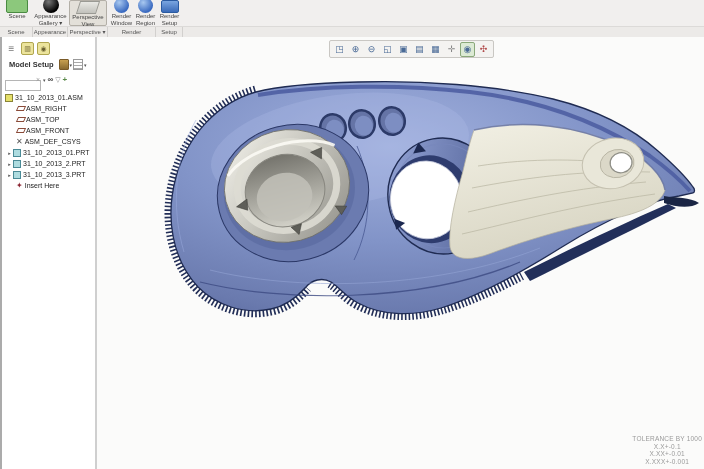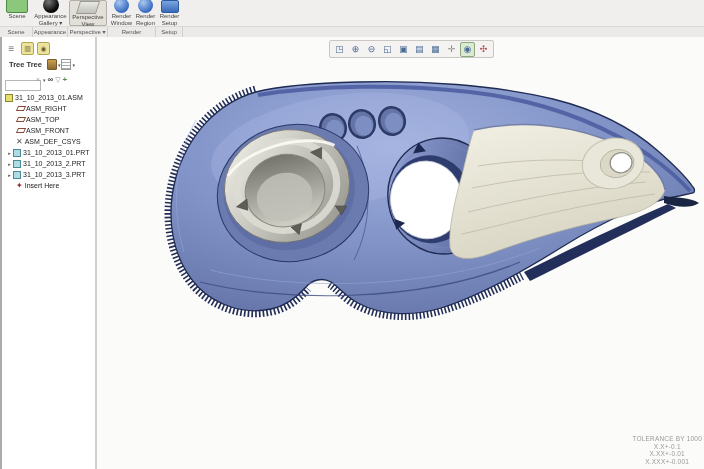--- a/index.html
+++ b/index.html
@@ -249,21 +249,21 @@
     </g>
   </svg>
 
   <div class="navpanel">
     <div class="navtabs">
       <div class="navtab plain">≡</div>
       <div class="navtab yellow">▥</div>
       <div class="navtab yellow">◉</div>
     </div>
     <div class="nt-header">
-      <span class="nt-title">Tree Tree</span>
+      <span class="nt-title">Model Setup</span>
       <span class="nt-hicons">
         <span class="mini-tree"></span>
         <span class="dd">▾</span>
         <span class="mini-doc"></span>
         <span class="dd">▾</span>
       </span>
     </div>
     <div class="searchrow">
       <span class="searchbox">
         <input type="text" value="" style="">

